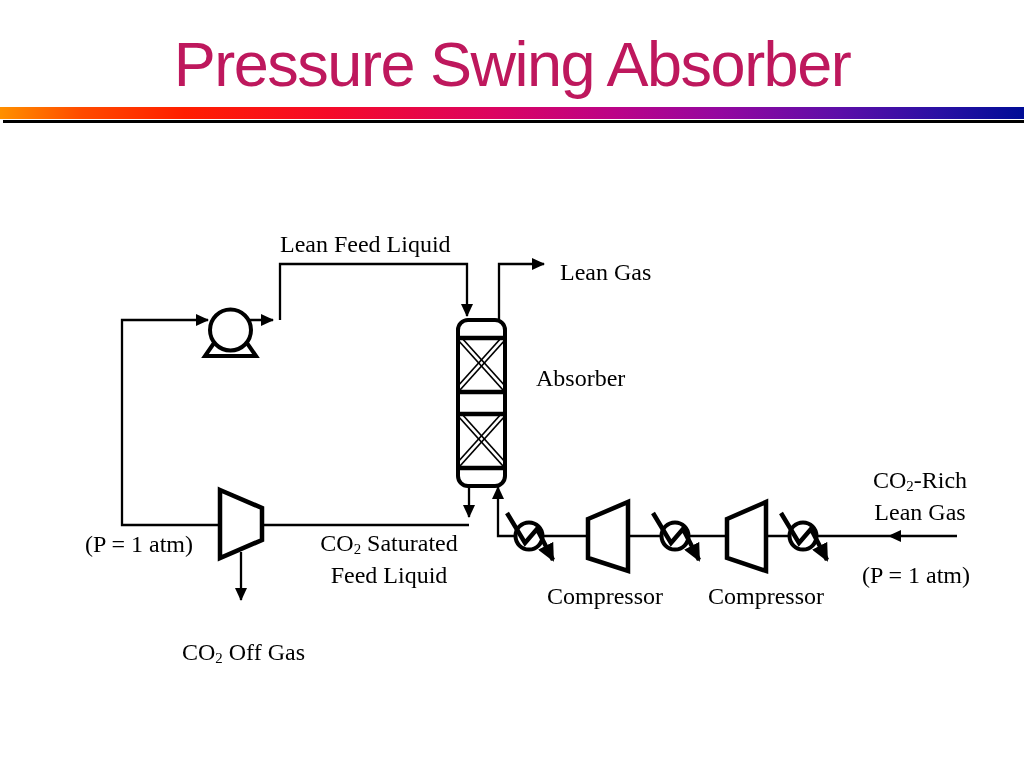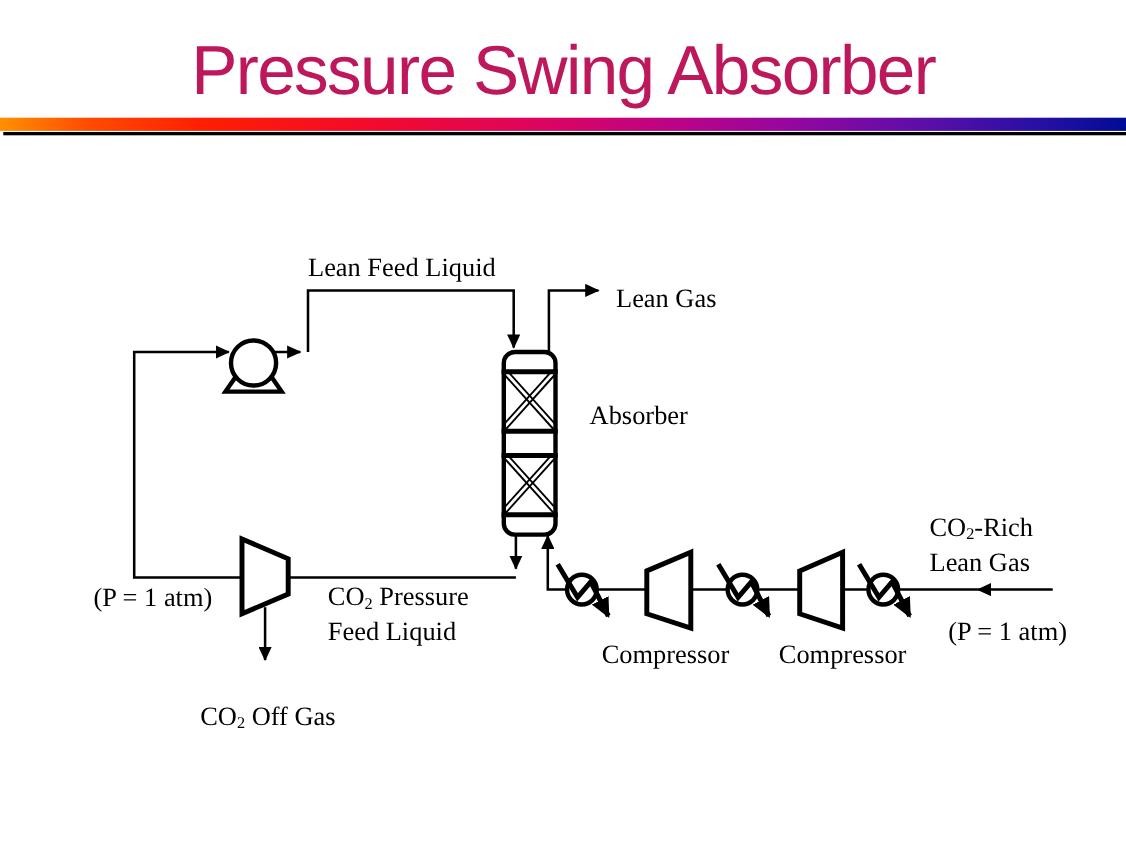--- a/index.html
+++ b/index.html
@@ -17,21 +17,21 @@
     color:#be185d; white-space:nowrap;
   }
   .accent-bar { position:absolute; top:107px; left:0; width:1024px; height:12px; }
   .accent-underline { position:absolute; top:120px; left:3px; width:1021px; height:3px; }
   .diagram-svg { position:absolute; top:0; left:0; }
   .lbl {
     position:absolute; font-size:24px; line-height:1;
     white-space:nowrap; color:#000;
   }
   .lbl .sb { font-size:0.62em; vertical-align:-0.22em; line-height:0; }
-  .lbl2 { line-height:32px; text-align:left; }
+  .lbl2 { line-height:32px; text-align:center; }
 </style>
 </head>
 <body>
 
 <div class="slide">
 
   <h1 class="title">Pressure Swing Absorber</h1>
   <div class="accent-bar" style="background: linear-gradient(to right, rgb(255, 144, 0) 0%, rgb(255, 74, 0) 8%, rgb(255, 30, 0) 18%, rgb(245, 10, 40) 32%, rgb(220, 4, 96) 48%, rgb(187, 3, 135) 60%, rgb(149, 7, 159) 70%, rgb(92, 14, 168) 82%, rgb(40, 16, 163) 92%, rgb(0, 12, 150) 100%);"></div>
   <div class="accent-underline" style="background: rgb(0, 0, 0);"></div>
 
@@ -116,21 +116,21 @@
     </g>
   </svg>
 
   <div class="lbl" style="left:280px; top:232px;">Lean Feed Liquid</div>
 
   <div class="lbl" style="left:560px; top:260px;">Lean Gas</div>
 
   <div class="lbl" style="left:520px; top:366px;margin-left:16px;">Absorber</div>
 
   <div class="lbl lbl2" style="left:298px; top:527px; width:182px;">
-    <span><span>CO</span><span class="sb">2</span><span> Pressure</span></span><br>
+    <span><span>CO</span><span class="sb">2</span><span> Saturated</span></span><br>
     <span>Feed Liquid</span>
   </div>
 
   <div class="lbl" style="left:85px; top:532px;">(P = 1 atm)</div>
 
   <div class="lbl" style="left:182px; top:640px;">
     <span>CO</span><span class="sb">2</span><span> Off Gas</span>
   </div>
 
   <div class="lbl" style="left:547px; top:584px;">Compressor</div>

